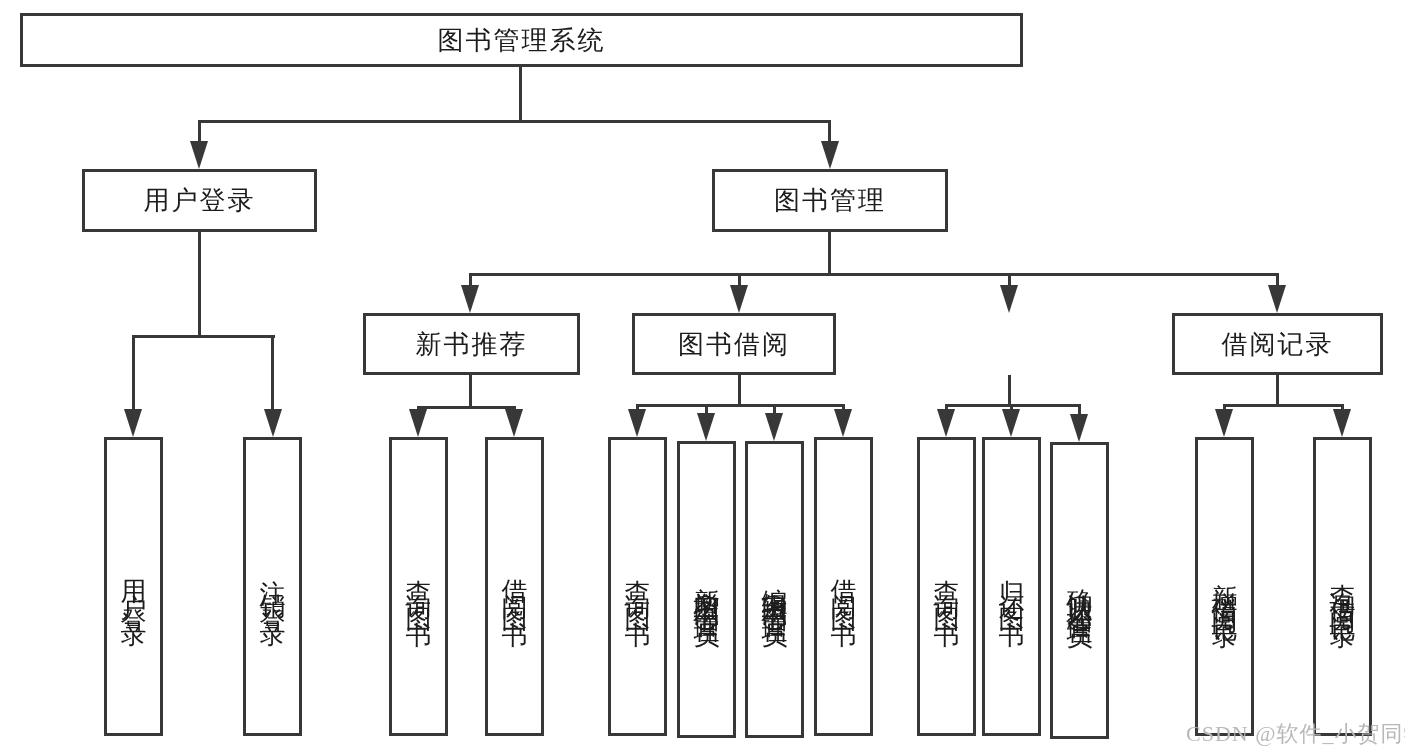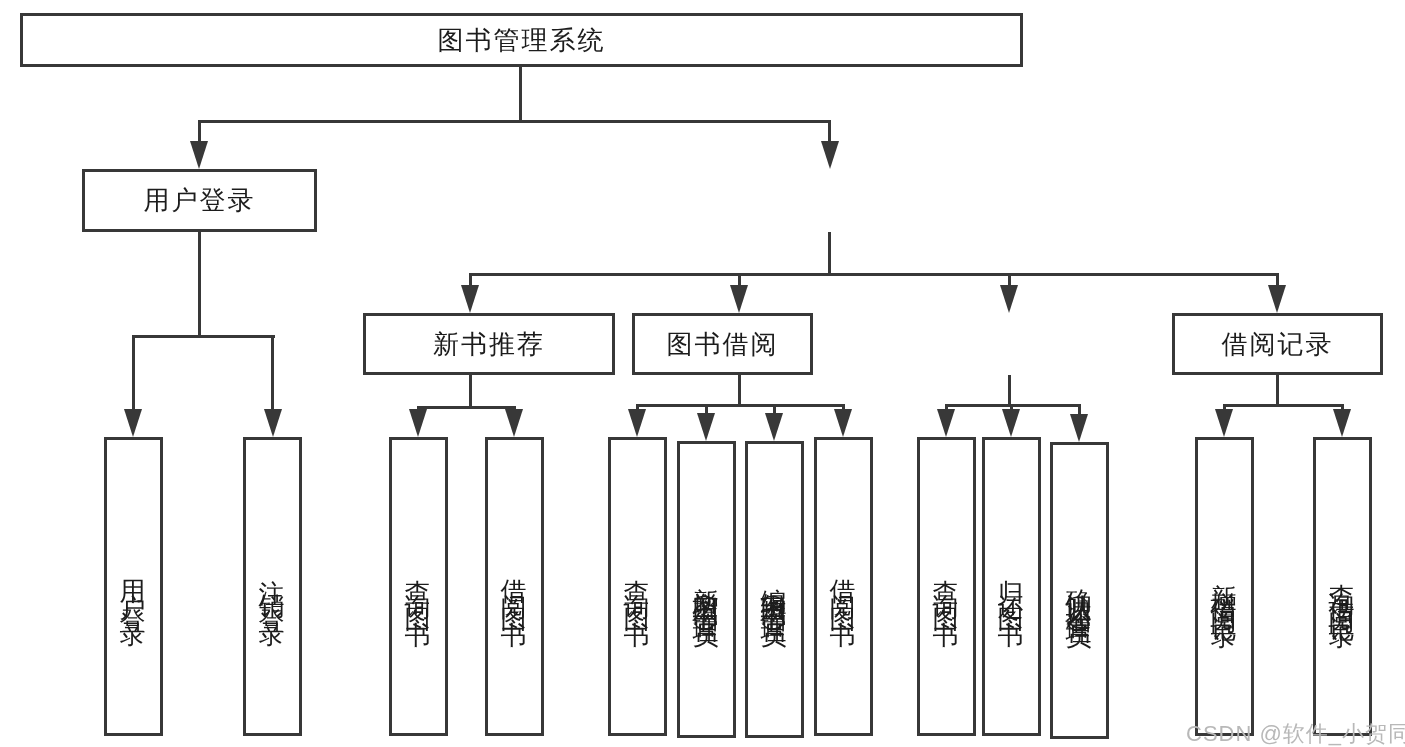--- a/index.html
+++ b/index.html
@@ -1,21 +1,21 @@
 <!DOCTYPE html>
 <html><head>
 <meta charset="utf-8">
 <style>
   html, body { margin: 0; padding: 0; background: #ffffff; }
   .stage {
     position: relative;
     width: 1405px;
     height: 747px;
     background: #ffffff;
-    font-family: Liberation Sans, sans-serif;
+    font-family: Liberation Serif, serif;
     overflow: hidden;
     text-align: center;
   }
   .box {
     position: absolute;
     box-sizing: border-box;
     background: #ffffff;
     border: 3px solid #383838;
     display: flex;
     align-items: center;
@@ -61,41 +61,42 @@
   <div class="box" style="left:20px; top:13px; width:1003px; height:54px;">图书管理系统</div>
 
   <div class="vl" style="left:519px; top:67px; height:54px;"></div>
   <div class="hl" style="left:198px; top:120px; width:633px;"></div>
   <div class="vl" style="left:198px; top:120px; height:23px;"></div>
   <div class="arrow" style="left:190px; top:141px;"></div>
   <div class="vl" style="left:828px; top:120px; height:23px;"></div>
   <div class="arrow" style="left:821px; top:141px;"></div>
 
   <div class="box" style="left:82px; top:169px; width:235px; height:63px;">用户登录</div>
+  <div class="box" style="left:712px; top:169px; width:236px; height:63px;">图书管理</div>
 
   <div class="vl" style="left:198px; top:232px; height:105px;"></div>
   <div class="hl" style="left:132px; top:335px; width:143px;"></div>
   <div class="vl" style="left:132px; top:335px; height:76px;"></div>
   <div class="arrow" style="left:124px; top:409px;"></div>
   <div class="vl" style="left:271px; top:335px; height:76px;"></div>
   <div class="arrow" style="left:264px; top:409px;"></div>
 
   <div class="vl" style="left:828px; top:232px; height:43px;"></div>
   <div class="hl" style="left:469px; top:273px; width:810px;"></div>
   <div class="vl" style="left:469px; top:273px; height:14px;"></div>
   <div class="arrow" style="left:461px; top:285px;"></div>
   <div class="vl" style="left:738px; top:273px; height:14px;"></div>
   <div class="arrow" style="left:730px; top:285px;"></div>
   <div class="vl" style="left:1008px; top:273px; height:14px;"></div>
   <div class="arrow" style="left:1000px; top:285px;"></div>
   <div class="vl" style="left:1276px; top:273px; height:14px;"></div>
   <div class="arrow" style="left:1268px; top:285px;"></div>
 
-  <div class="box" style="left:363px; top:313px; width:252px; height:62px;">新书推荐</div>
-  <div class="box" style="left:632px; top:313px; width:181px; height:62px;">图书借阅</div>
+  <div class="box" style="left:363px; top:313px; width:217px; height:62px;">新书推荐</div>
+  <div class="box" style="left:632px; top:313px; width:204px; height:62px;">图书借阅</div>
   <div class="box" style="left:1172px; top:313px; width:211px; height:62px;">借阅记录</div>
 
   <div class="vl" style="left:469px; top:375px; height:33px;"></div>
   <div class="hl" style="left:417px; top:406px; width:99px;"></div>
   <div class="vl" style="left:417px; top:406px; height:8px;"></div>
   <div class="arrow" style="left:409px; top:409px;"></div>
   <div class="vl" style="left:513px; top:406px; height:8px;"></div>
   <div class="arrow" style="left:505px; top:409px;"></div>
 
   <div class="vl" style="left:738px; top:375px; height:31px;"></div>

